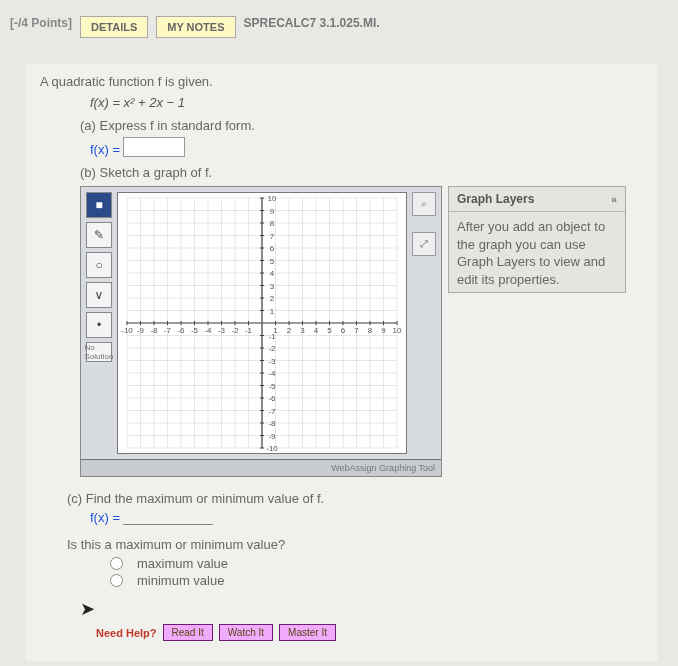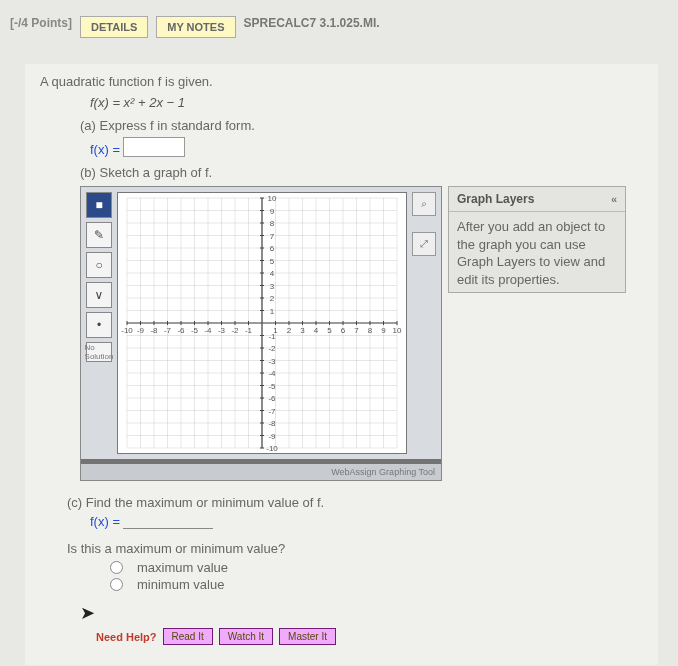--- a/index.html
+++ b/index.html
@@ -128,21 +128,21 @@
     width: 22px;
     height: 22px;
     border: 1px solid #999;
     background: #eee;
     cursor: pointer;
     display:flex;align-items:center;justify-content:center;
     font-size:10px;color:#666;
   }
   .graph-foot {
     background: #c8ccd0;
-    border-top: 5px solid #737373;
+    border-top: 1px solid #737373;
     padding: 3px 6px;
     font-size: 9px;
     color: #777;
     text-align: right;
   }
   .layers {
     background: #e4e4e0;
     border: 1px solid #aaa;
     width: 176px;
     padding: 0;

